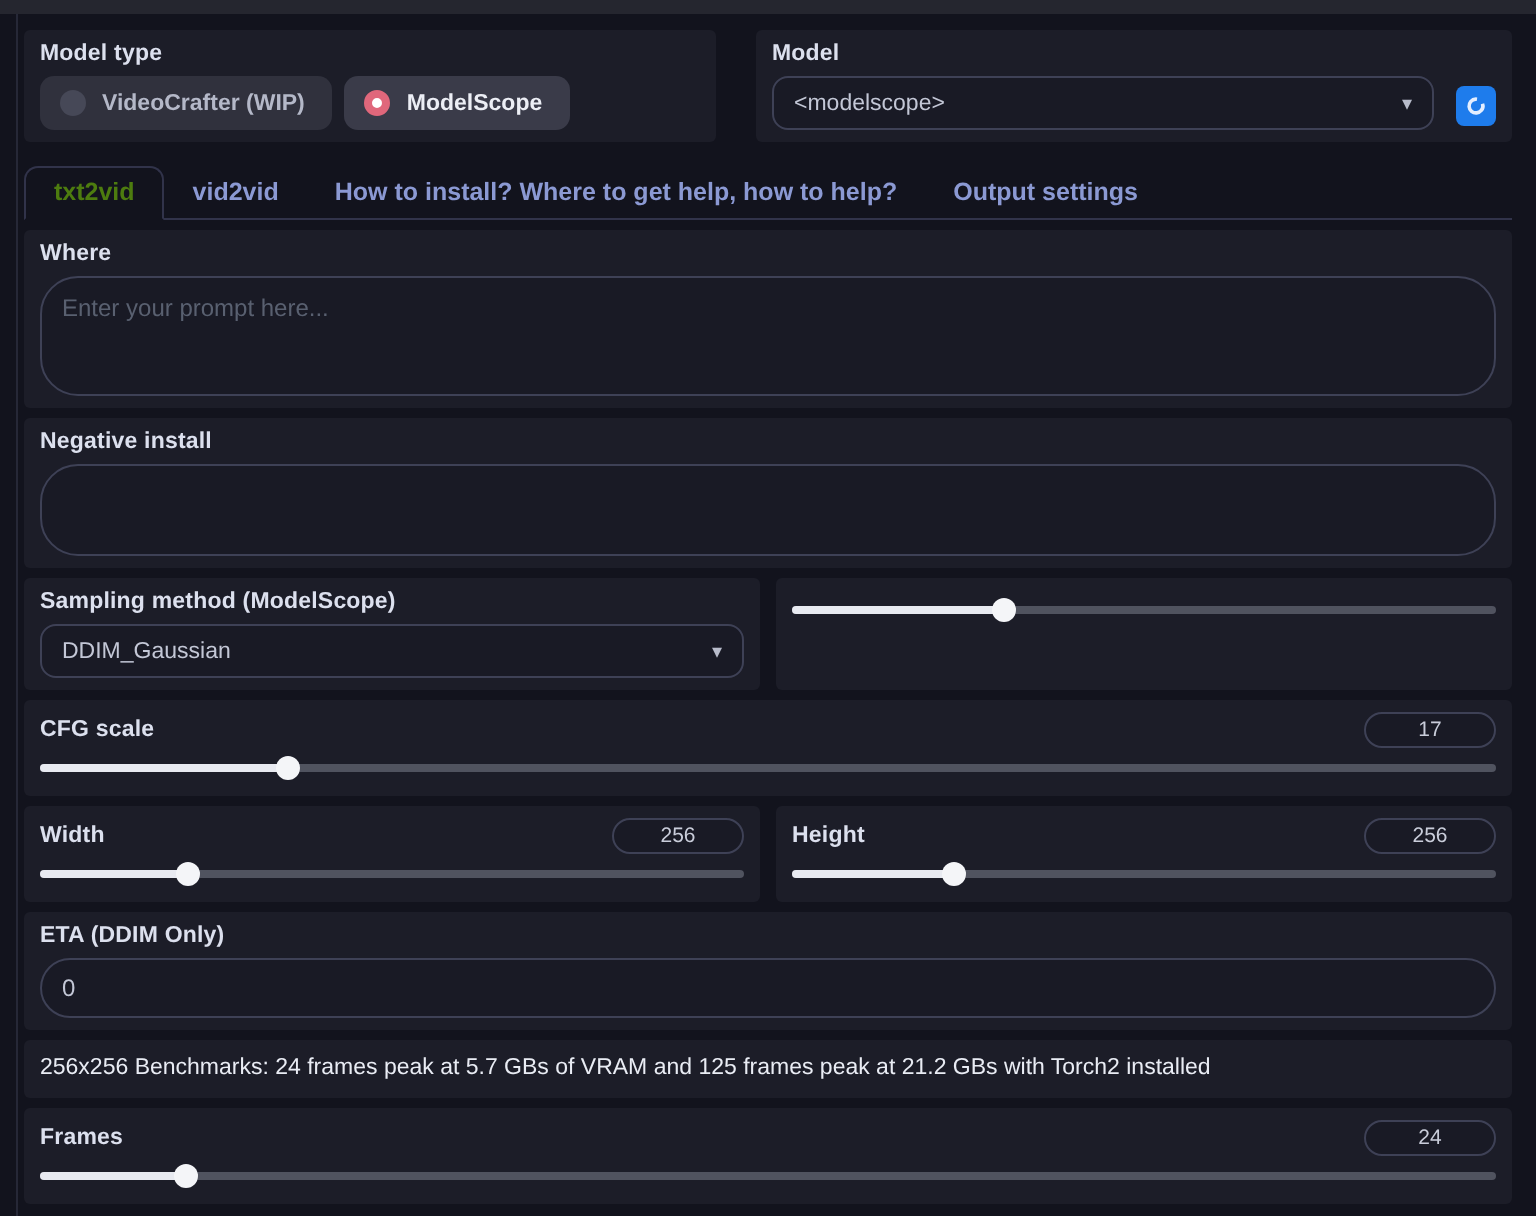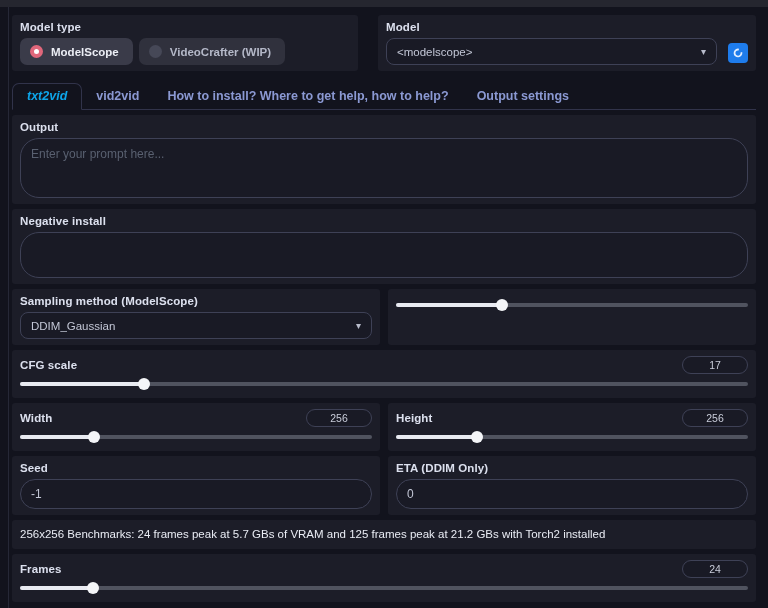--- a/index.html
+++ b/index.html
@@ -43,22 +43,22 @@
   .refresh-btn {
     width: 20px; height: 20px; border-radius: 4px; background: #1e7cec;
     display: flex; align-items: center; justify-content: center; cursor: pointer; border: none;
     margin-top: 2px;
   }
 
   
   .tabbar { display: flex; align-items: flex-end; border-bottom: 1px solid #31334a; margin-top: 12px; height: 27px; }
   .tab { font-size: 12.5px; font-weight: 600; color: #8b99d3; padding: 5px 14px 6px 14px; cursor: pointer; white-space: nowrap; }
   .tab.active {
-    color: #0ea5e9; background: #12131d; border: 1px solid #31334a; border-bottom: 1px solid #12131d;
-    border-radius: 7px 7px 0 0; margin-bottom: -1px; font-style: italic;
+    color: #4d7c0f; background: #12131d; border: 1px solid #31334a; border-bottom: 1px solid #12131d;
+    border-radius: 7px 7px 0 0; margin-bottom: -1px;
   }
 
   
   .content { margin-top: 4px; }
   .block { background: #1c1d28; border-radius: 3px; padding: 6px 8px; margin-top: 5px; }
   .split { display: flex; gap: 8px; margin-top: 5px; }
   .split .block { flex: 1; margin-top: 0; }
 
   textarea, .text-input {
     width: 100%; background: #191a25; border: 1px solid #3e4156; border-radius: 19px;
@@ -89,27 +89,27 @@
 
 <div class="topbar"></div>
 <div class="leftline"></div>
 
 <div class="app">
 
   <div class="header-row">
     <div class="panel model-type-panel">
       <div class="field-label">Model type</div>
       <div class="radio-row">
+        <div class="radio-pill unselected">
+          <span class="radio-dot off"></span>
+          <span class="radio-label">VideoCrafter (WIP)</span>
+        </div>
         <div class="radio-pill">
           <span class="radio-dot"></span>
           <span class="radio-label">ModelScope</span>
-        </div>
-        <div class="radio-pill unselected">
-          <span class="radio-dot off"></span>
-          <span class="radio-label">VideoCrafter (WIP)</span>
         </div>
       </div>
     </div>
     <div class="panel model-panel">
       <div class="field-label">Model</div>
       <div class="model-row">
         <div class="dropdown">
           <span>&lt;modelscope&gt;</span>
           <span class="chevron">▾</span>
         </div>
@@ -125,21 +125,21 @@
   <div class="tabbar">
     <div class="tab active">txt2vid</div>
     <div class="tab">vid2vid</div>
     <div class="tab">How to install? Where to get help, how to help?</div>
     <div class="tab">Output settings</div>
   </div>
 
   <div class="content">
 
     <div class="block">
-      <div class="field-label">Output</div>
+      <div class="field-label">Where</div>
       <textarea class="prompt-ta" placeholder="Enter your prompt here..." style=""></textarea>
     </div>
 
     <div class="block">
       <div class="field-label">Negative install</div>
       <textarea class="neg-ta" style=""></textarea>
     </div>
 
     <div class="split">
       <div class="block">
@@ -190,24 +190,20 @@
         <div class="slider">
           <div class="s-track"></div>
           <div class="s-fill" style="width: 23%;"></div>
           <div class="s-handle" style="left: 23%;"></div>
         </div>
       </div>
     </div>
 
     <div class="split">
       <div class="block">
-        <div class="field-label">Seed</div>
-        <input class="text-input" value="-1" style="">
-      </div>
-      <div class="block">
         <div class="field-label">ETA (DDIM Only)</div>
         <input class="text-input" value="0" style="">
       </div>
     </div>
 
     <div class="block">
       <div class="note">256x256 Benchmarks: 24 frames peak at 5.7 GBs of VRAM and 125 frames peak at 21.2 GBs with Torch2 installed</div>
     </div>
 
     <div class="split">

